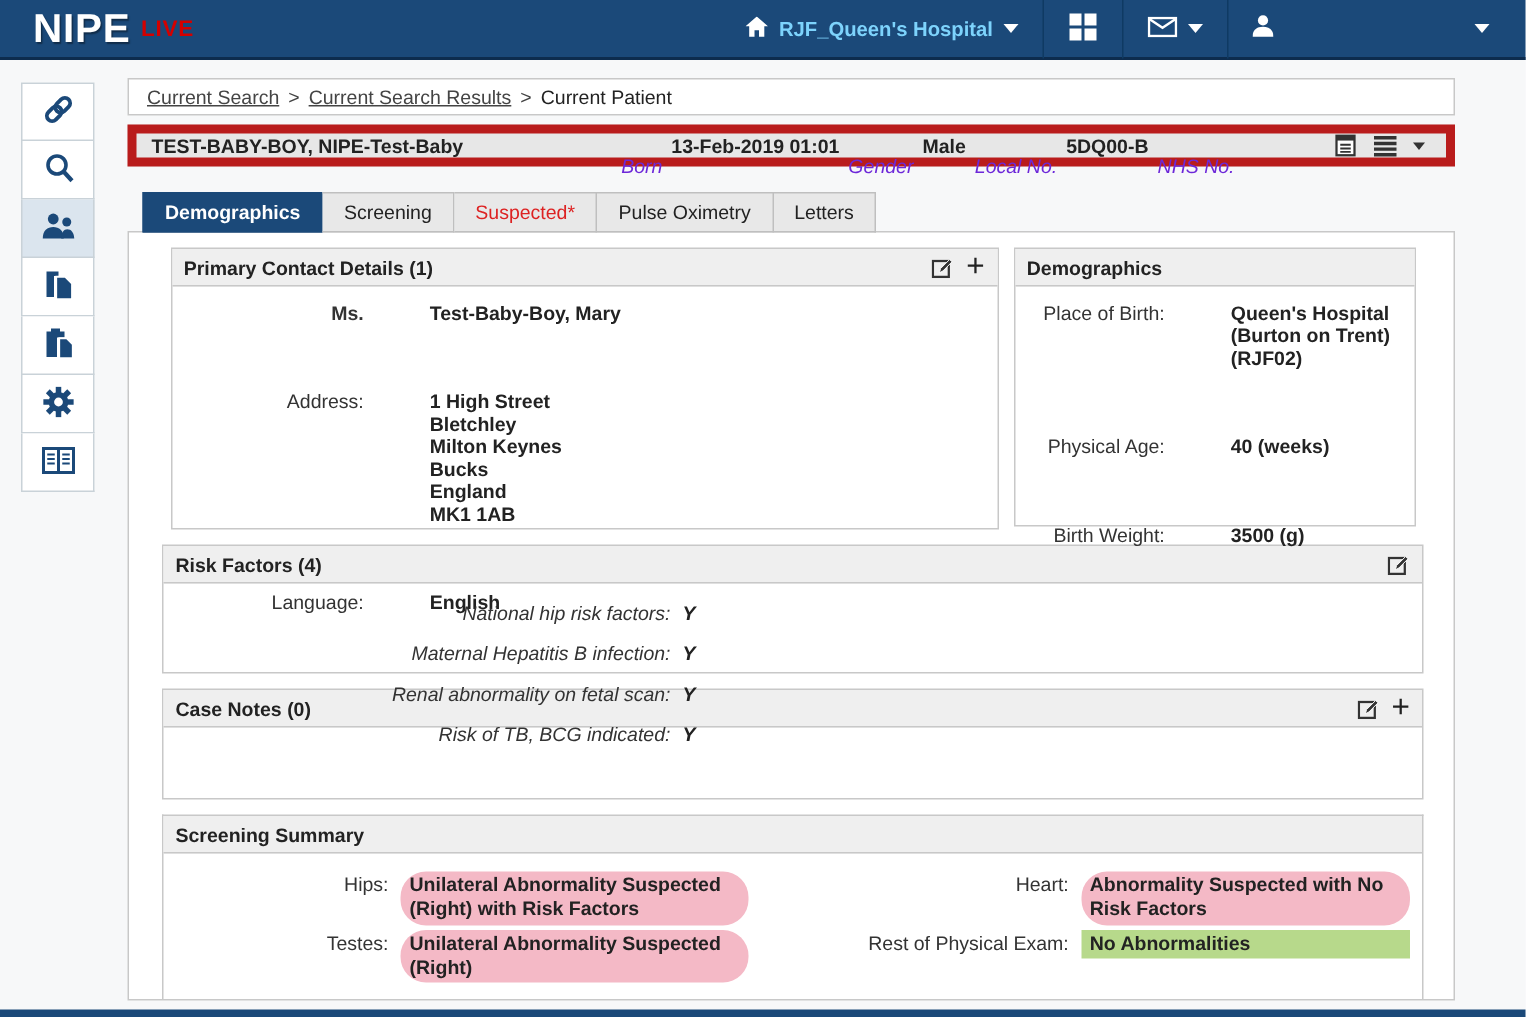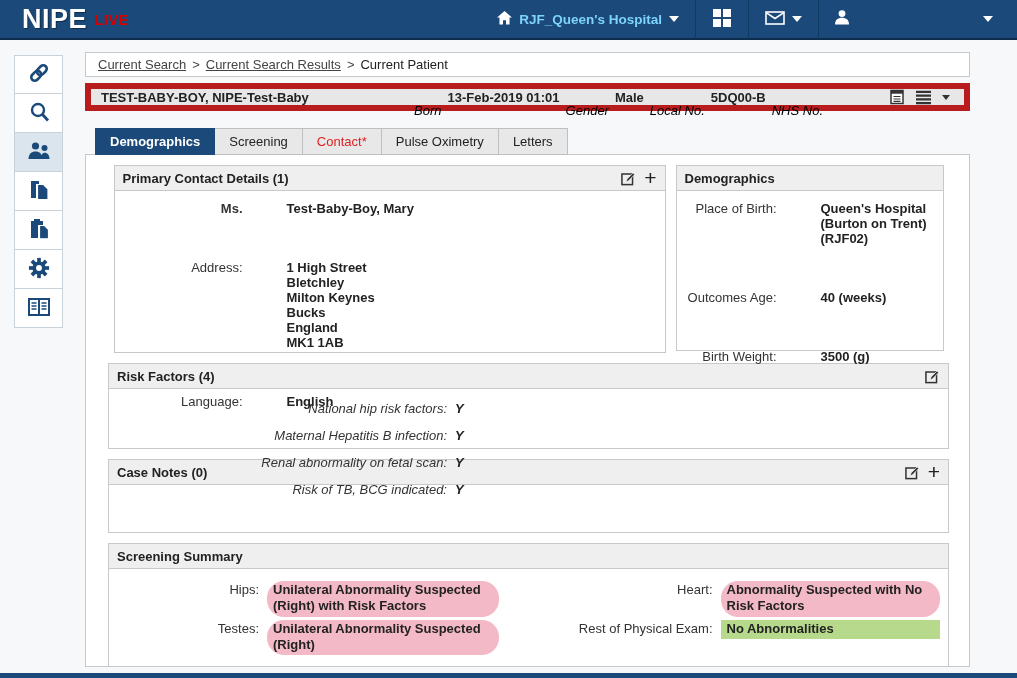--- a/index.html
+++ b/index.html
@@ -32,21 +32,21 @@
   
   .main { position:absolute; left:85px; top:52px; width:885px; }
   .breadcrumb { background:#fff; border:1px solid #c8c8c8; height:25px; display:flex;
     align-items:center; padding:0 12px; gap:6px; }
   .breadcrumb a { color:#444; text-decoration:underline; cursor:pointer; }
   .crumb-sep { color:#444; }
   .patient-bar { margin-top:6px; background:#e7e7e7; border:6px solid #b91c1c; height:28px;
     display:flex; align-items:center; padding:0 10px; }
   .patient-name { font-weight:bold; }
   .patient-details { margin-left:auto; display:flex; gap:6px; align-items:center; margin-right:60px; }
-  .pd-label { font-style:italic; color:#000000;margin-top:27px; }
+  .pd-label { font-style:italic; color:#6d28d9;margin-top:27px; }
   .pd-value { font-weight:bold; }
   .patient-icons { display:flex; align-items:center; gap:10px; margin-right:4px; }
 
   
   .tabs { margin-top:17px; margin-left:10px; display:flex; }
   .tab { background:#e8e8e8; border:1px solid #bfbfbf; border-left-width:0; padding:5px 14px;
     color:#222; cursor:pointer; position:relative; }
   .tab:first-child { border-left-width:1px; }
   .tab.active { background:#1b4979; color:#fff; font-weight:bold; border-color:#1b4979; }
   .tab.alert { color:#dd2222; }
@@ -247,21 +247,21 @@
             <path d="M1 1.8 H16 M1 5.6 H16 M1 9.4 H16 M1 13.2 H16" stroke="#333" stroke-width="2.3"></path>
           </svg>
       </span>
       <span class="caret dark"></span>
     </div>
   </div>
 
   <div class="tabs">
     <div class="tab active">Demographics</div>
     <div class="tab">Screening</div>
-    <div class="tab alert">Contact*</div>
+    <div class="tab alert">Suspected*</div>
     <div class="tab">Pulse Oximetry</div>
     <div class="tab">Letters</div>
   </div>
 
   <div class="content">
 
     <div class="row1">
 
       <div class="panel pc">
         <div class="panel-header">
@@ -293,21 +293,21 @@
 
       <div class="panel demo">
         <div class="panel-header">
           <span>Demographics</span>
         </div>
         <div class="kv">
           <span class="k">Place of Birth:</span>
           <span class="v">Queen's Hospital
 (Burton on Trent)
 (RJF02)</span>
-          <span class="k">Outcomes Age:</span>
+          <span class="k">Physical Age:</span>
           <span class="v">40 (weeks)</span>
           <span class="k">Birth Weight:</span>
           <span class="v">3500 (g)</span>
         </div>
       </div>
     </div>
 
     <div class="panel rf">
       <div class="panel-header">
         <span>Risk Factors (4)</span>

